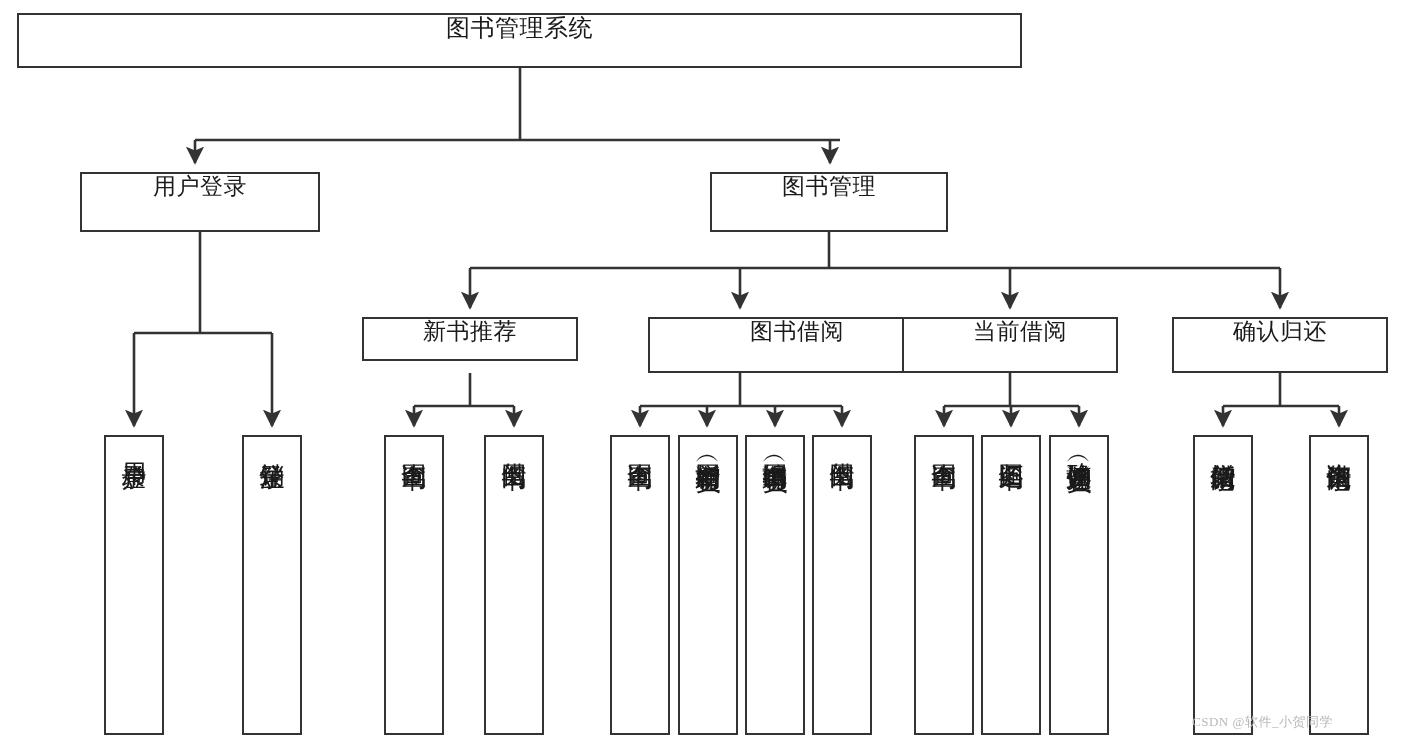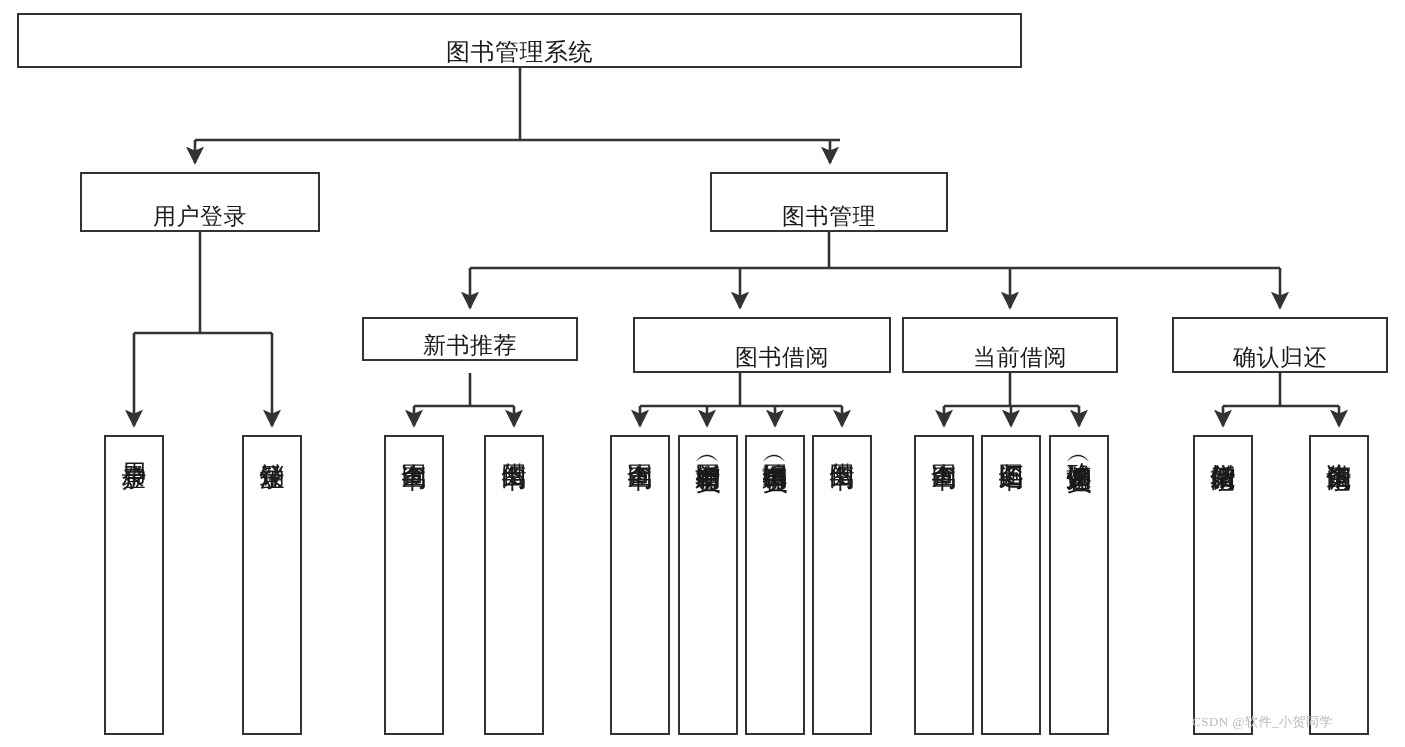--- a/index.html
+++ b/index.html
@@ -24,21 +24,21 @@
     width: 1405px;
     height: 747px;
     pointer-events: none;
   }
   .node {
     position: absolute;
     box-sizing: border-box;
     border: 2.5px solid #333333;
     background: #ffffff;
     display: flex;
-    align-items: flex-end;
+    align-items: flex-start;
     justify-content: center;
     color: #1a1a1a;
   }
   .node .label {
     display: block;
     text-align: center;
     line-height: 1.12;
     letter-spacing: 0.5px;
   }
   .node.horizontal .label {
@@ -136,21 +136,21 @@
   </div>
 
   <div class="node horizontal" style="left:710px; top:172px; width:238px; height:60px;">
     <span class="label">图书管理</span>
   </div>
 
   <div class="node horizontal" style="left:362px; top:317px; width:216px; height:44px;">
     <span class="label">新书推荐</span>
   </div>
 
-  <div class="node horizontal" style="left:633px; top:317px; width:258px; height:56px;padding-left:40px;">
+  <div class="node horizontal" style="left:648px; top:317px; width:258px; height:56px;padding-left:40px;">
     <span class="label">图书借阅</span>
   </div>
 
   <div class="node horizontal" style="left:902px; top:317px; width:216px; height:56px;padding-left:20px;">
     <span class="label">当前借阅</span>
   </div>
 
   <div class="node horizontal" style="left:1172px; top:317px; width:216px; height:56px;">
     <span class="label">确认归还</span>
   </div>

